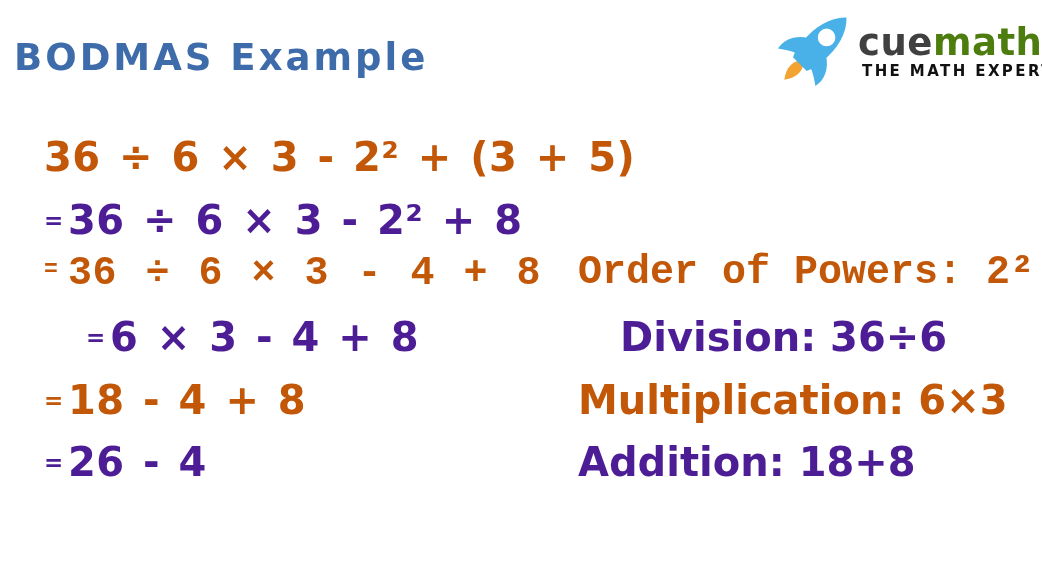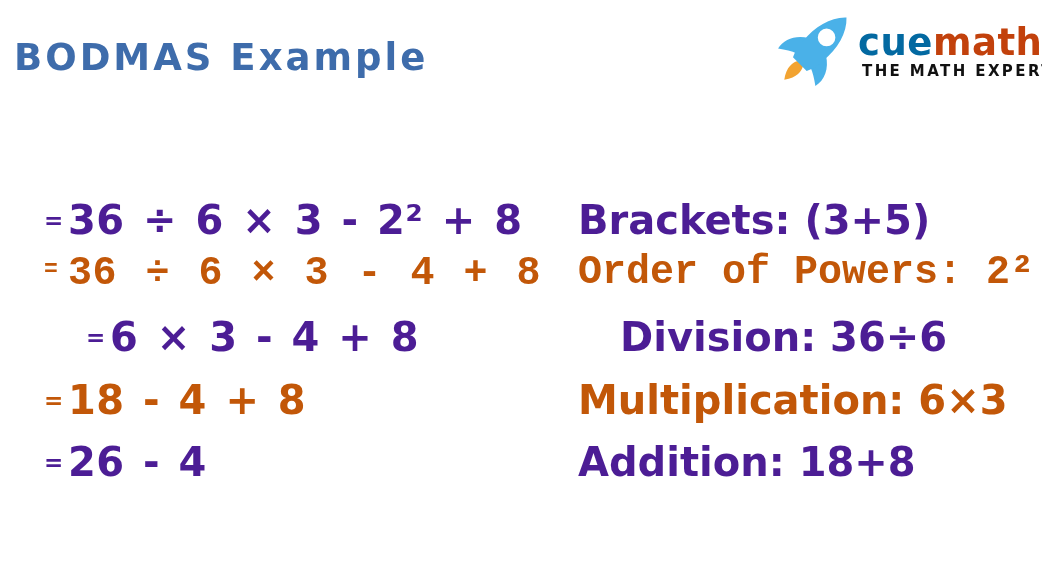--- a/index.html
+++ b/index.html
@@ -10,22 +10,22 @@
   
   .title{
     position:absolute;left:14px;top:36px;line-height:44px;
     font-size:37px;font-weight:bold;letter-spacing:3px;color:#3E6CAB;
     white-space:nowrap;
   }
   
   .logo{position:absolute;left:770px;top:2px;width:262px;height:92px;}
   .logo .rocket{position:absolute;left:2px;top:2px;width:88px;height:88px;}
   .brand{position:absolute;left:88px;top:20px;font-size:37px;font-weight:bold;line-height:42px;white-space:nowrap;letter-spacing:0.5px;}
-  .brand .cue{color:#0369a1;text-align:center;}
-  .brand .math{color:#c2410c;}
+  .brand .cue{color:#404040;text-align:center;}
+  .brand .math{color:#4d7c0f;}
   .tagline{position:absolute;left:92px;top:60px;font-size:15px;font-weight:bold;color:#111111;letter-spacing:2.4px;white-space:nowrap;}
   
   .row{position:absolute;left:44px;right:0;height:44px;line-height:44px;}
   .eq{position:absolute;left:0;top:0;white-space:nowrap;font-weight:bold;font-size:40px;letter-spacing:0.5px;word-spacing:4px;}
   .eq-sign{font-size:23px;font-weight:bold;vertical-align:middle;display:inline-block;width:22px;margin-right:2px;position:relative;top:-3px;letter-spacing:0;}
   .expl{position:absolute;left:534px;top:0;white-space:nowrap;font-weight:bold;font-size:40px;letter-spacing:0px;}
   .row-orange{color:#C25708;}
   .row-blue{color:#4c1d95;}
   .r1{top:135px;} .r2{top:198px;} .r3{top:251px;font-family:Liberation Mono, monospace;} .r4{top:315px;margin-left:42px;}
   .r5{top:378px;} .r6{top:440px;} .r7{top:505px;}
@@ -44,24 +44,26 @@
         <path d="M36,48 C23,56 17,69 20,81 C27,76 33,72 39,70 Z" fill="#4AB1E8"></path>
         <path d="M64,48 C77,56 83,69 80,81 C73,76 67,72 61,70 Z" fill="#4AB1E8"></path>
         <path d="M50,1 C63,13 68,33 66,55 C66,63 64,70 61,76 L39,76 C36,70 34,63 34,55 C32,33 37,13 50,1 Z" fill="#4AB1E8"></path>
         <circle cx="50" cy="33" r="10" fill="#ffffff"></circle>
       </g>
     </svg>
     <div class="brand"><span class="cue">cue</span><span class="math">math</span></div>
     <div class="tagline">THE MATH EXPERT</div>
   </div>
 
+  <div class="row row-orange r1">
+    <div class="eq"><span class="expr">36 ÷ 6 × 3 - 2² + (3 + 5)</span></div>
+  </div>
 
   <div class="row row-blue r2">
     <div class="eq"><span class="eq-sign">=</span><span class="expr">36 ÷ 6 × 3 - 2² + 8</span></div>
-    <div class="expl">Brackets: (3+5)</div>
   </div>
 
   <div class="row row-orange r3">
     <div class="eq"><span class="eq-sign">=</span><span class="expr">36 ÷ 6 × 3 - 4 + 8</span></div>
     <div class="expl">Order of Powers: 2²</div>
   </div>
 
   <div class="row row-blue r4">
     <div class="eq"><span class="eq-sign">=</span><span class="expr">6 × 3 - 4 + 8</span></div>
     <div class="expl">Division: 36÷6</div>

